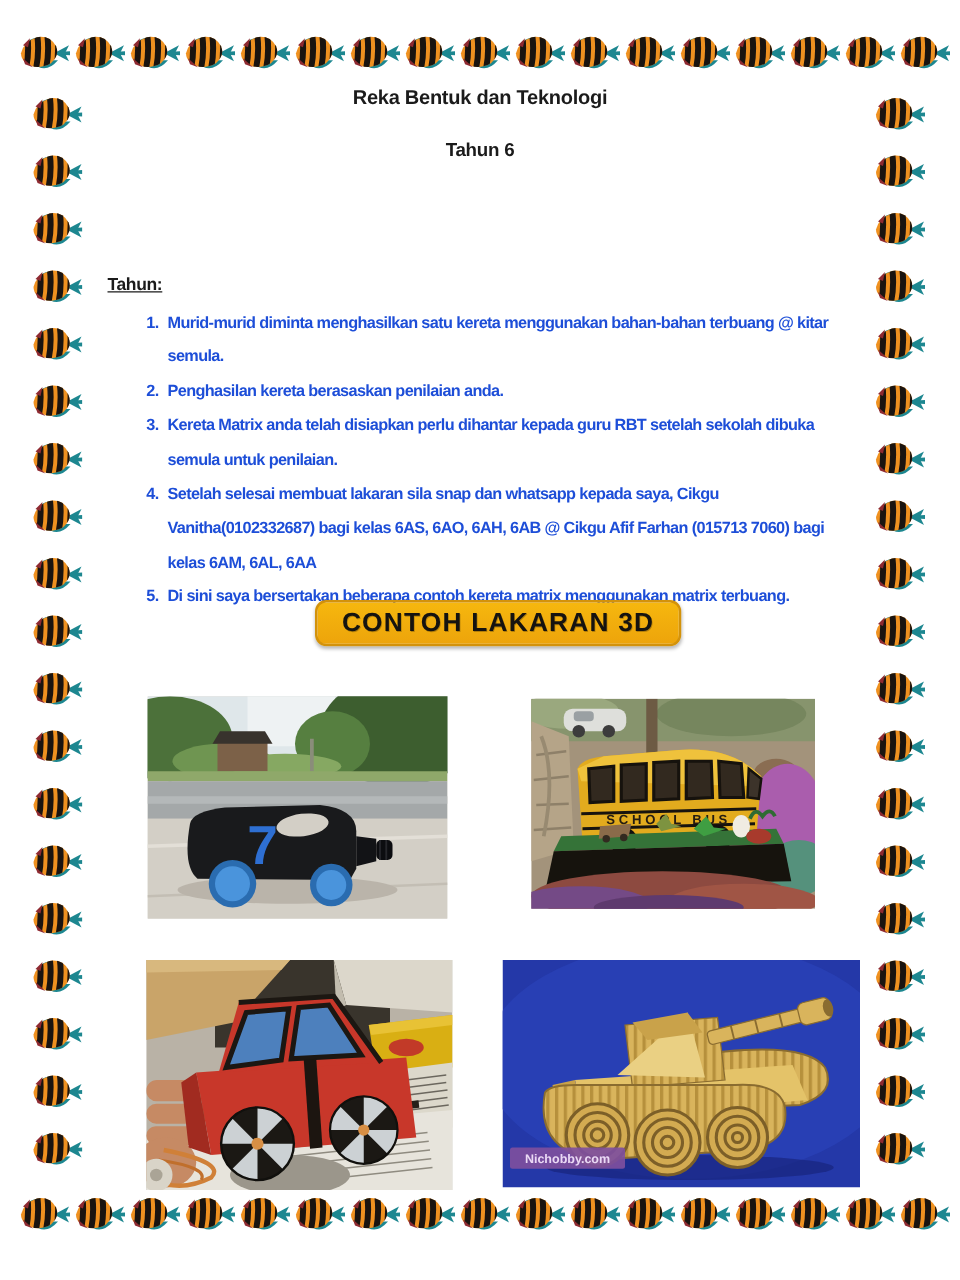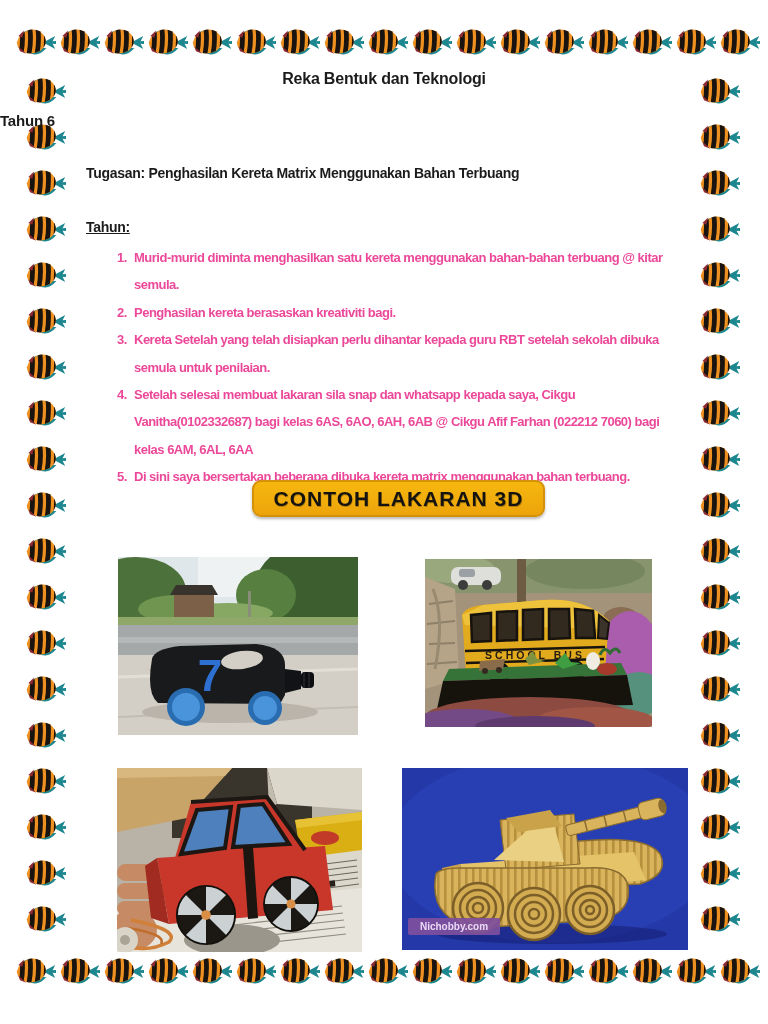--- a/index.html
+++ b/index.html
@@ -7,28 +7,28 @@
     position:relative;width:768px;height:1024px;background:#ffffff;overflow:hidden;
     font-family:"Liberation Sans",sans-serif;color:#1b1b1b;
   }
   .fish{position:absolute;width:40px;height:33px;}
   .f-body{fill:var(--fish-body,#ef9120);}
   .f-stripe{fill:var(--fish-stripe,#1a1410);}
   .f-fin{fill:var(--fish-fin,#1d8790);}
   .f-accent{fill:var(--fish-accent,#8e2a31);}
   .doc-title{position:absolute;left:0;right:0;top:70px;text-align:center;
     font-size:16px;font-weight:700;letter-spacing:-0.2px;}
-  .doc-subtitle{position:absolute;left:0;right:0;top:112px;
+  .doc-subtitle{position:absolute;left:0;right:0;top:112px;text-align:center;
     font-size:15px;font-weight:700;letter-spacing:-0.2px;}
   .task-line{position:absolute;left:86px;top:165px;font-size:14px;font-weight:700;letter-spacing:-0.3px;}
   .arahan{position:absolute;left:86px;top:219px;font-size:14px;font-weight:700;
     letter-spacing:-0.3px;text-decoration:underline;}
   ol.instructions{position:absolute;left:106px;top:244px;width:552px;margin:0;
     padding:0 0 0 24px;font-size:13px;font-weight:700;letter-spacing:-0.5px;
-    line-height:27.4px;color:#ec4899;}
+    line-height:27.4px;color:#1d4ed8;}
   ol.instructions li{margin:0;padding-left:4px;}
   .banner{position:absolute;left:252px;top:480px;width:293px;height:37px;
     background:linear-gradient(var(--banner-bg,#f6b70e),#eda40b);
     border:2px solid var(--banner-border,#d3920a);border-radius:9px;
     display:flex;align-items:center;justify-content:center;
     box-shadow:0 2px 3px rgba(0,0,0,0.28);box-sizing:border-box;}
   .banner span{font-size:21px;font-weight:700;letter-spacing:1px;
     color:var(--banner-text,#151310);text-shadow:0.6px 0.6px 0 rgba(0,0,0,0.25);}
   .photo{position:absolute;}
   .photo svg{display:block;width:100%;height:100%;}
@@ -295,28 +295,27 @@
       <svg viewBox="0 0 50 40" class="fish" style="left: 700px; top: 857px;">
         <use href="#fishsym"></use>
       </svg>
       <svg viewBox="0 0 50 40" class="fish" style="left: 700px; top: 903px;">
         <use href="#fishsym"></use>
       </svg>
     </div>
 
   <div class="doc-title">Reka Bentuk dan Teknologi</div>
   <div class="doc-subtitle">Tahun 6</div>
-  <div class="task-line">Tugasan: Penghasilan Kereta Matrix Menggunakan Bahan Terbuang</div>
   <div class="arahan">Tahun:</div>
   <ol class="instructions" id="instructionList">
       <li>Murid-murid diminta menghasilkan satu kereta menggunakan bahan-bahan terbuang @ kitar semula.</li>
-      <li>Penghasilan kereta berasaskan kreativiti bagi.</li>
-      <li>Kereta Setelah yang telah disiapkan perlu dihantar kepada guru RBT setelah sekolah dibuka semula untuk penilaian.</li>
-      <li>Setelah selesai membuat lakaran sila snap dan whatsapp kepada saya, Cikgu Vanitha(0102332687) bagi kelas 6AS, 6AO, 6AH, 6AB @ Cikgu Afif Farhan (022212 7060) bagi kelas 6AM, 6AL, 6AA</li>
-      <li>Di sini saya bersertakan beberapa dibuka kereta matrix menggunakan bahan terbuang.</li>
+      <li>Penghasilan kereta berasaskan penilaian anda.</li>
+      <li>Kereta Matrix anda telah disiapkan perlu dihantar kepada guru RBT setelah sekolah dibuka semula untuk penilaian.</li>
+      <li>Setelah selesai membuat lakaran sila snap dan whatsapp kepada saya, Cikgu Vanitha(0102332687) bagi kelas 6AS, 6AO, 6AH, 6AB @ Cikgu Afif Farhan (015713 7060) bagi kelas 6AM, 6AL, 6AA</li>
+      <li>Di sini saya bersertakan beberapa contoh kereta matrix menggunakan matrix terbuang.</li>
     </ol>
 
   <div class="banner">
     <span>CONTOH LAKARAN 3D</span>
   </div>
 
   <div class="photo" id="photo1">
     <svg viewBox="0 0 240 178" preserveAspectRatio="none">
       <rect width="240" height="178" fill="#d6d2ca"></rect>
       <rect width="240" height="64" fill="#dfe7ea"></rect>

